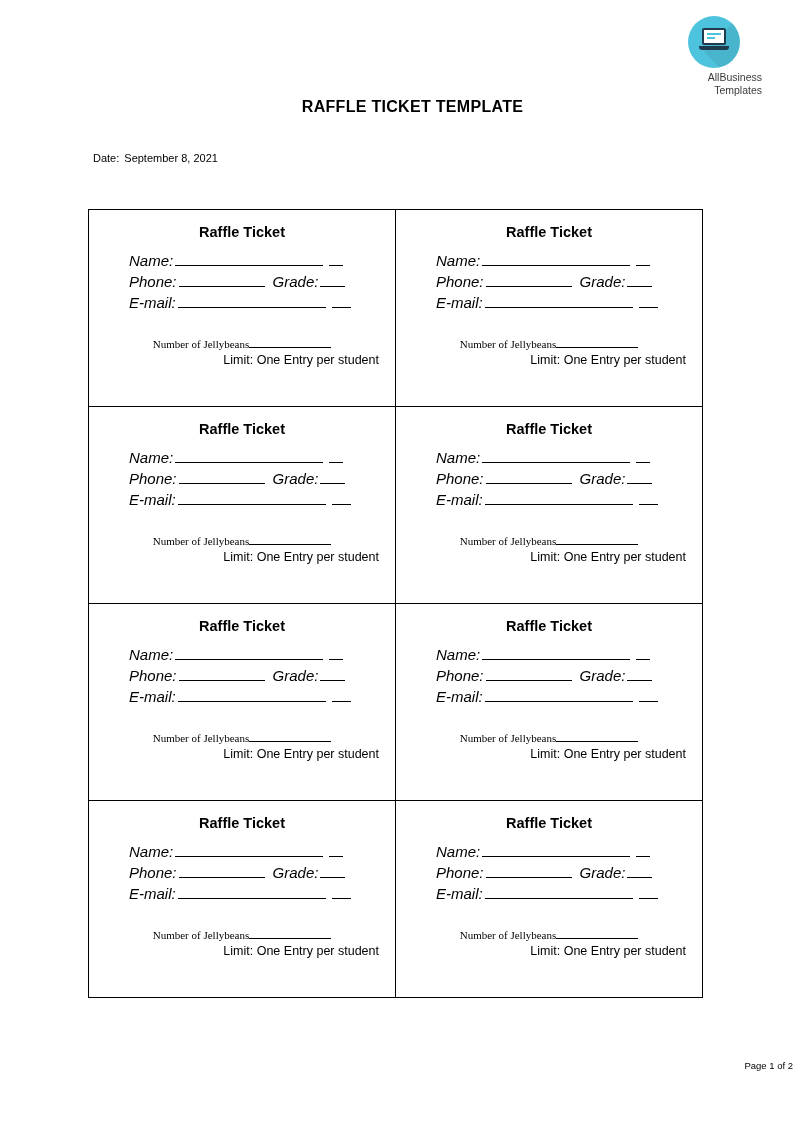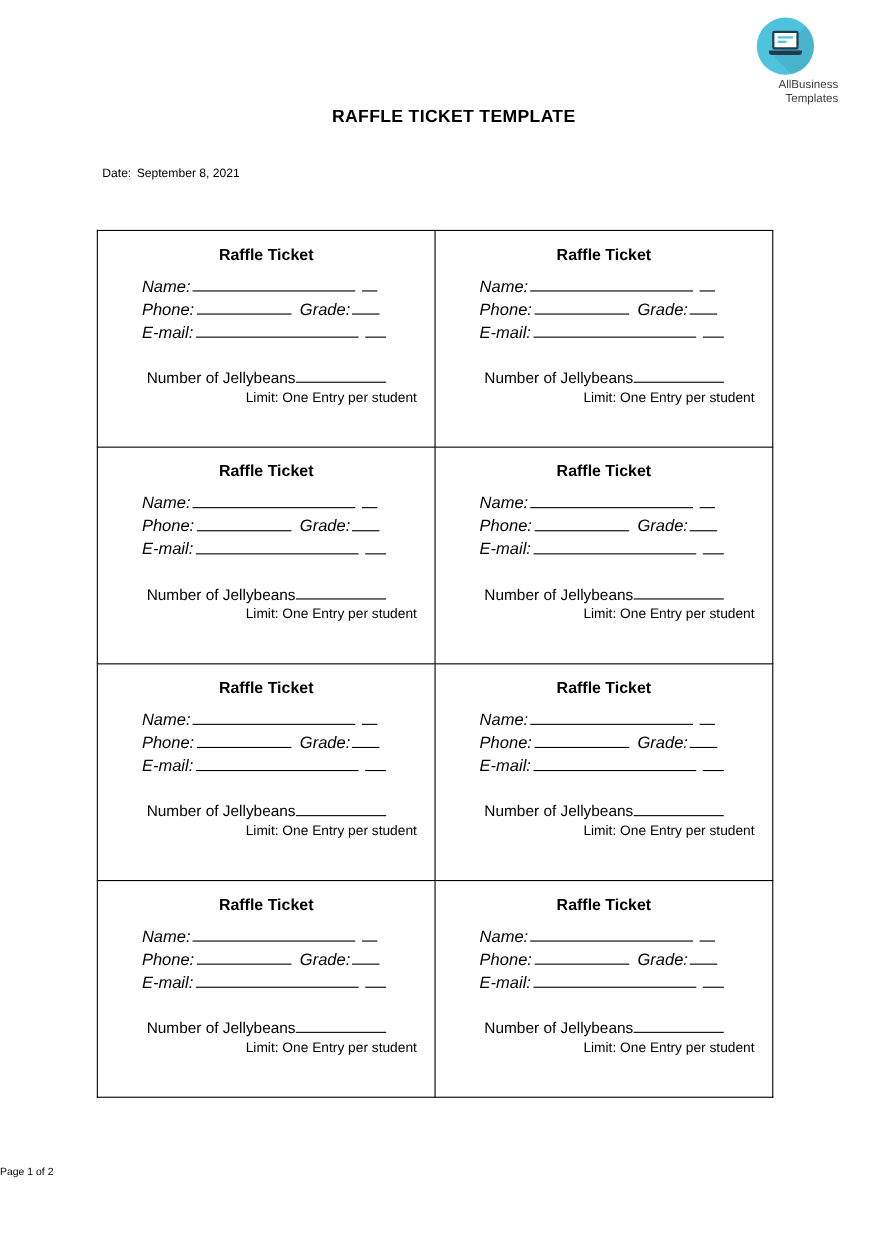--- a/index.html
+++ b/index.html
@@ -146,41 +146,42 @@
   .ul-name   { width: 148px; }
   .ul-tiny   { width: 14px; margin-left: 6px; }
   .ul-phone  { width: 86px; }
   .ul-grade  { width: 25px; }
   .ul-email  { width: 148px; }
   .ul-tiny3  { width: 19px; margin-left: 6px; }
   .gap-grade { display: inline-block; width: 8px; }
 
   .jelly-row {
     margin-top: 20px;
-    font-size: 14px;
+    font-size: 11px;
     text-align: center;
     white-space: nowrap;
+    font-family: Liberation Serif, serif;
   }
   .ul-jelly {
     width: 82px;
     margin-left: 0;
   }
   .limit-row {
     margin-top: 3px;
     font-size: 12.5px;
     text-align: right;
   }
 
   
   .doc-footer {
     position: absolute;
     top: 1060px;
     left: 0;
     width: 793px;
-    text-align: left;
+    text-align: right;
     font-size: 9.5px;
     color: #000000;
   }
 </style>
 </head>
 <body>
 
 <div class="logo-block">
   <div class="logo-circle">
     <div class="logo-shadow"></div>

